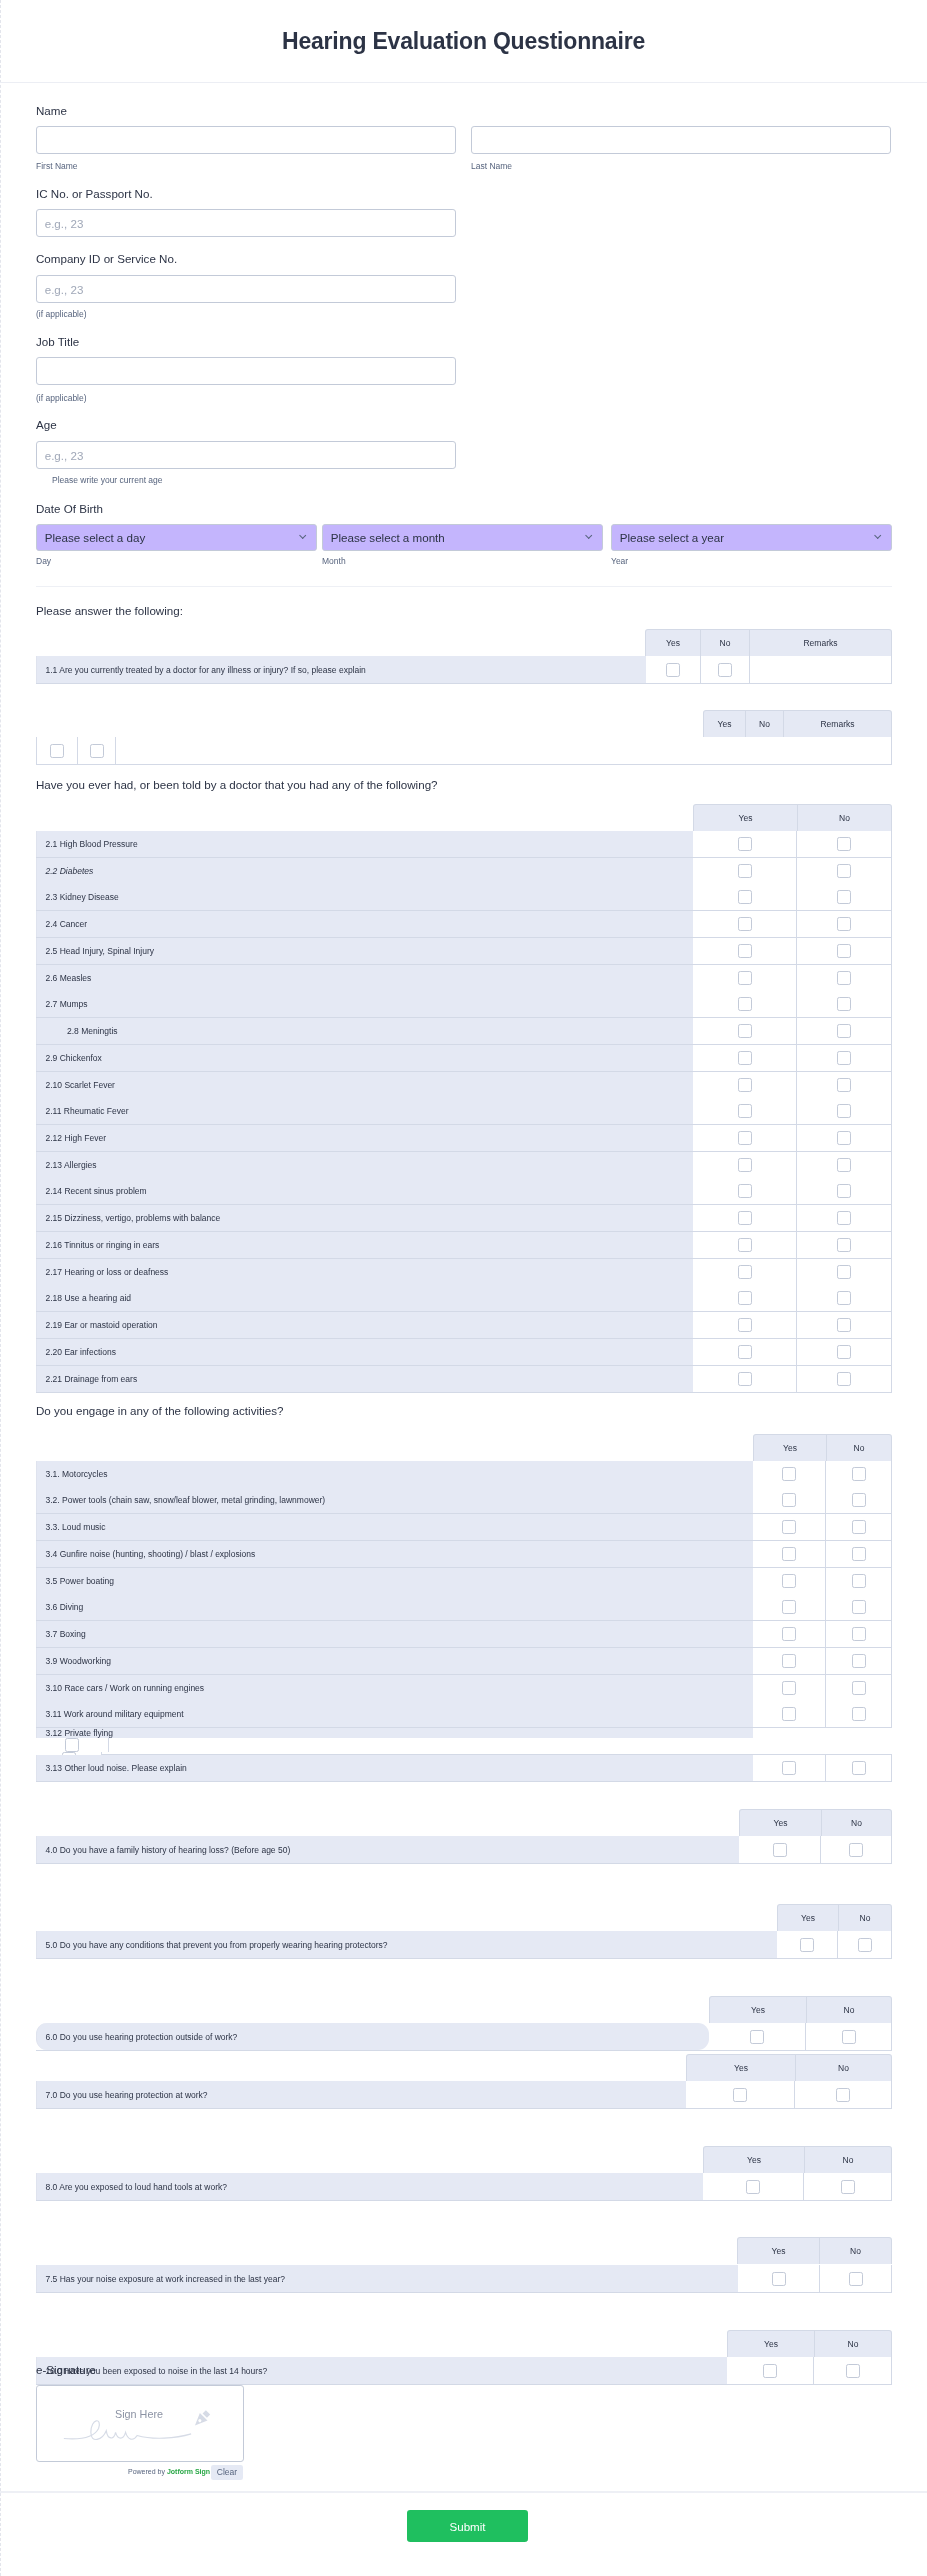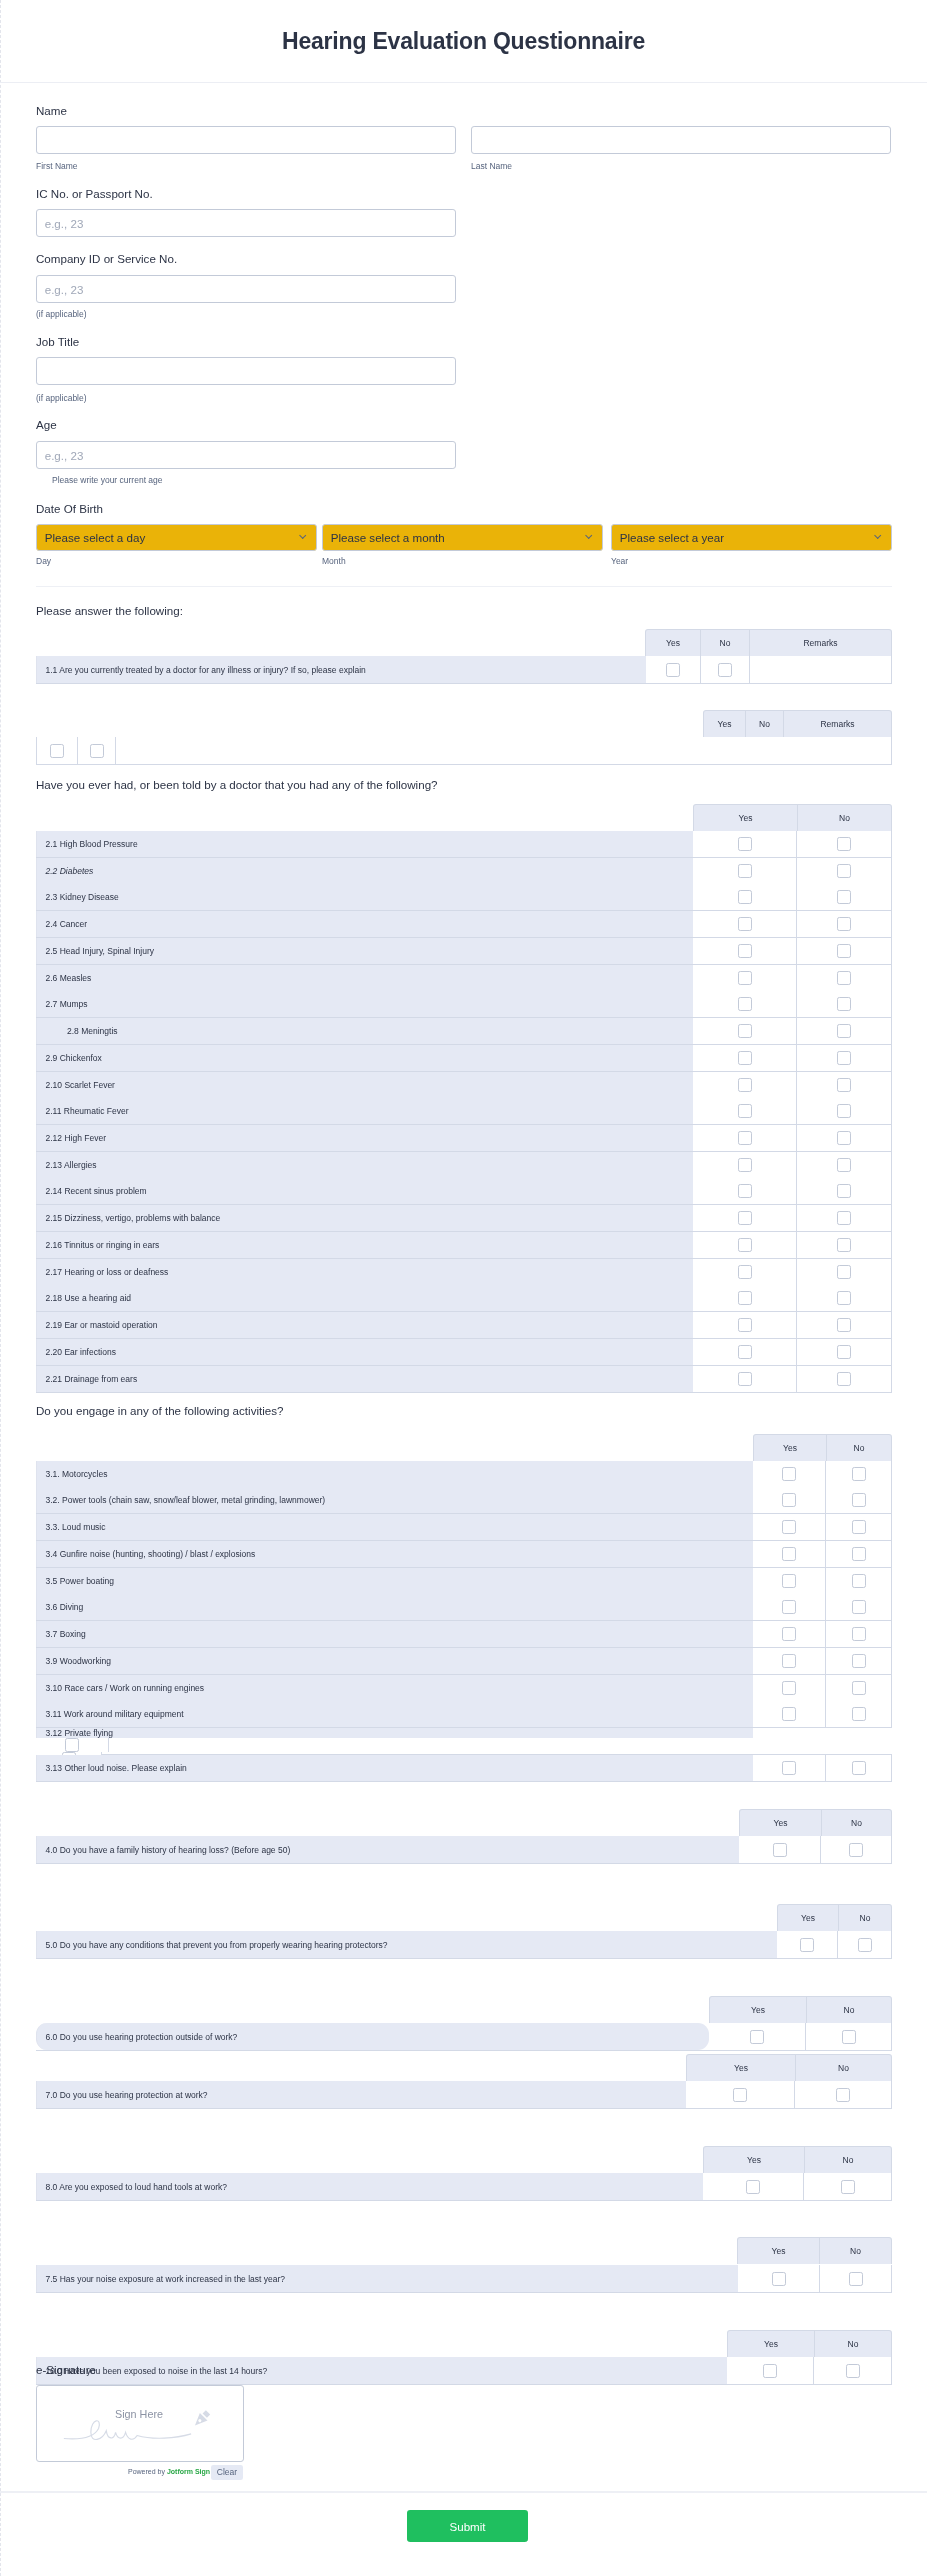--- a/index.html
+++ b/index.html
@@ -5,21 +5,21 @@
   * { box-sizing: border-box; margin: 0; padding: 0; }
   html, body { width: 927px; background: #ffffff; }
   body { font-family: "Liberation Sans", "DejaVu Sans", sans-serif; color: #2c3345; position: relative; height: 2576px; overflow: hidden; }
   .page-edge { position: absolute; left: 0; top: 0; width: 0.8px; height: 2576px; border-left: 0.8px dashed #e3e5ec; }
   .header { position: absolute; left: 0; top: 0; width: 927px; height: 83px; border-bottom: 1.5px solid #eceef4; display: flex; align-items: center; justify-content: center; }
   .header h1 { font-size: 23px; font-weight: bold; color: #2c3345; letter-spacing: -0.2px; }
   .abs { position: absolute; }
   .label { font-size: 11.6px; color: #2c3345; }
   .sublabel { font-size: 8.5px; color: #57647e; }
   .input { border: 0.8px solid #c3cad8; border-radius: 3.1px; height: 28px; background: #fff; padding: 0 7.7px; font-size: 11.6px; color: #a0a8b8; display: flex; align-items: center; }
-  .select { border: 0.8px solid #c3cad8; border-radius: 3.1px; height: 27px; background: #eab308; padding: 0 7.7px; font-size: 11.6px; color: #2c3345; display: flex; align-items: center; justify-content: space-between; }
+  .select { border: 0.8px solid #c3cad8; border-radius: 3.1px; height: 27px; background: #c4b5fd; padding: 0 7.7px; font-size: 11.6px; color: #2c3345; display: flex; align-items: center; justify-content: space-between; }
   .chev { width: 5.4px; height: 5.4px; border-right: 1.2px solid #57647e; border-bottom: 1.2px solid #57647e; transform: rotate(45deg); margin-top: -3.1px; margin-right: 3.1px; }
   .divider { position: absolute; left: 36px; width: 856px; height: 0.8px; background: #eef0f5; }
   .section-title { font-size: 11.6px; color: #2c3345; }
   .hdr-cells { position: absolute; display: flex; background: #e5e9f4; border: 0.8px solid #d3d9e6; border-bottom: none; border-radius: 3.1px 3.1px 0 0; }
   .hdr-cell { display: flex; align-items: center; justify-content: center; font-size: 8.5px; color: #2c3345; border-right: 0.8px solid #d3d9e6; }
   .hdr-cell:last-child { border-right: none; }
   .mrow { position: absolute; left: 36px; width: 856px; display: flex; border-bottom: 0.8px solid #d3d9e6; }
   .mrow .q { background: #e5e9f4; font-size: 8.5px; color: #2c3345; padding-left: 8.5px; display: flex; align-items: center; border-left: 0.8px solid #dfe3ee; }
   .mrow .cell { background: #fff; display: flex; align-items: center; justify-content: center; border-right: 0.8px solid #d3d9e6; }
   .mrow .cell:first-of-type { border-left: 0.8px solid #d3d9e6; }

